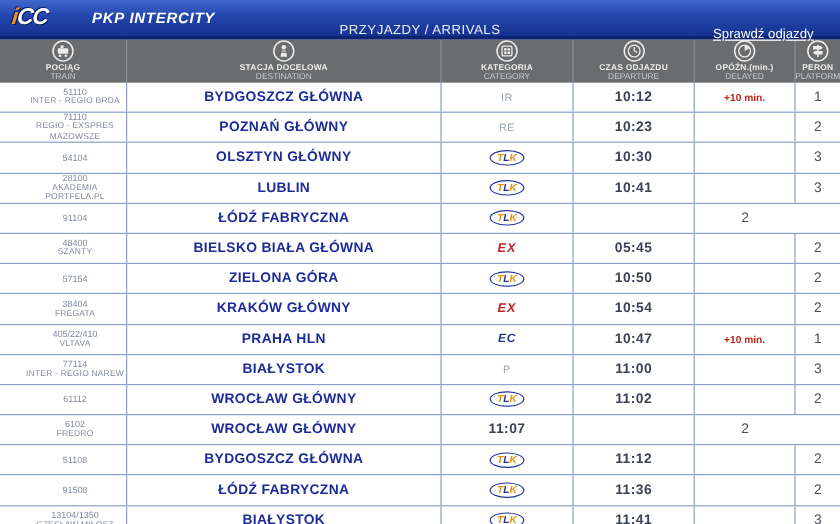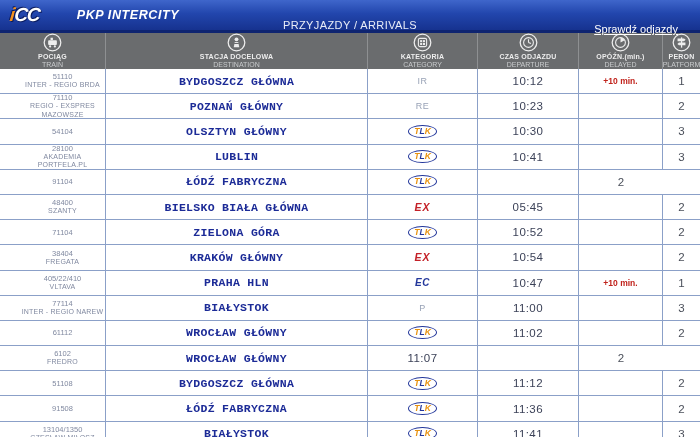--- a/index.html
+++ b/index.html
@@ -54,22 +54,22 @@
   .tbody{background:#fff;}
   .row{height:24.2px;border-bottom:1px solid #8ba0c8;}
   .cell{
     display:flex;align-items:center;justify-content:center;
     border-right:1px solid #8ba0c8;overflow:hidden;
   }
   .cell:last-child{border-right:none;}
   .cell-train{flex-direction:column;line-height:1.2;text-align:center;padding-left:20px;}
   .train-no{font-size:7.5px;color:#8089a0;}
   .train-name{font-size:7px;color:#8089a0;letter-spacing:.2px;}
-  .dest{font-weight:bold;font-size:11.5px;color:#1c2b97;letter-spacing:.3px;font-family:Liberation Mono, monospace;}
-  .time{font-weight:normal;font-size:11.5px;color:#3c4258;letter-spacing:.4px;text-align:center;}
+  .dest{font-weight:bold;font-size:11.5px;color:#1c2b97;letter-spacing:.3px;}
+  .time{font-weight:bold;font-size:11.5px;color:#3c4258;letter-spacing:.4px;text-align:center;}
   .delay{color:#c1231c;font-weight:bold;font-size:8.5px;}
   .platform{font-size:11.5px;color:#4a4f5a;}
   
   .cat{font-size:9px;color:#98a2b6;letter-spacing:.5px;}
   .cat-tlk{
     font-style:italic;font-weight:bold;font-size:8.5px;letter-spacing:0;
     border:1.5px solid #23379b;border-radius:50%;padding:0px 5px 1px 5px;
     background:#fff;
   }
   .cat-tlk span:nth-child(1){color:#e8920e;}
@@ -282,31 +282,31 @@
     <div class="cell">
       <span class="delay"></span>
     </div>
     <div class="cell">
       <span class="platform">2</span>
     </div>
   </div>
 
   <div class="row grid-cols">
     <div class="cell cell-train">
-      <span class="train-no">71104</span>
+      <span class="train-no">57154</span>
       <span class="train-name"></span>
     </div>
     <div class="cell">
       <span class="dest">ZIELONA GÓRA</span>
     </div>
     <div class="cell">
       <span class="cat cat-tlk"><span>T</span><span>L</span><span>K</span></span>
     </div>
     <div class="cell">
-      <span class="time">10:52</span>
+      <span class="time">10:50</span>
     </div>
     <div class="cell">
       <span class="delay"></span>
     </div>
     <div class="cell">
       <span class="platform">2</span>
     </div>
   </div>
 
   <div class="row grid-cols">

